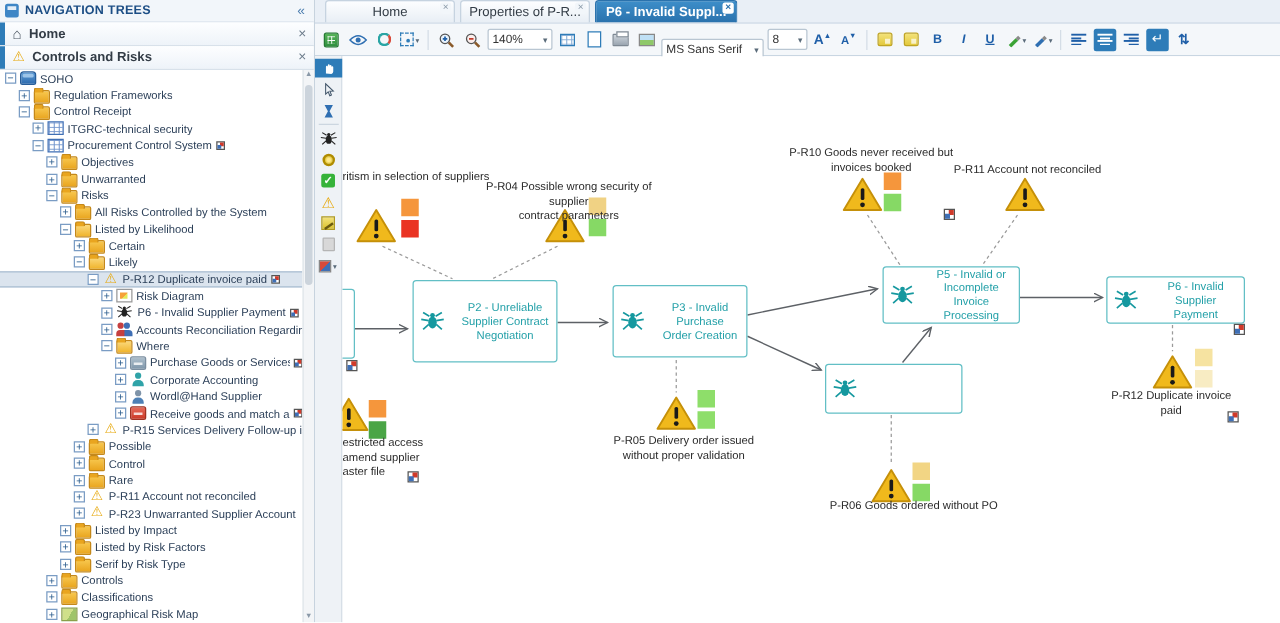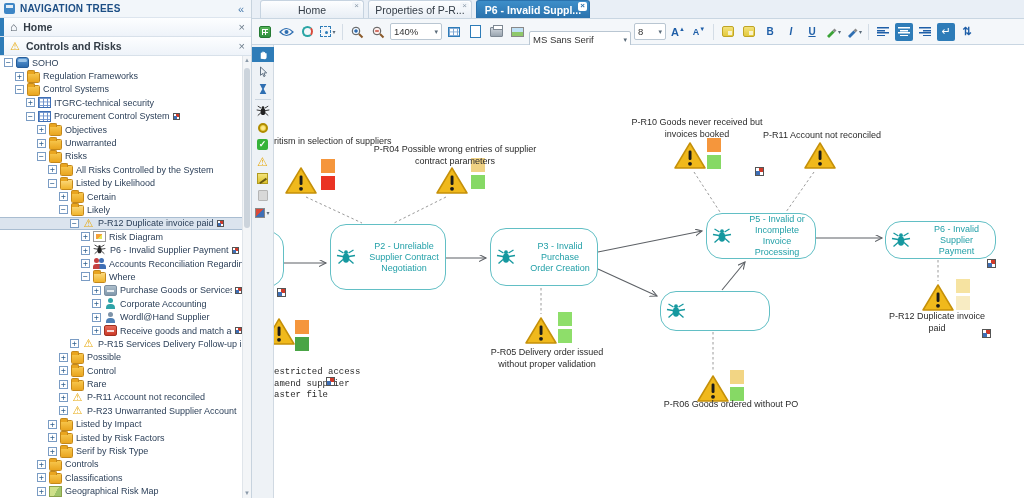--- a/index.html
+++ b/index.html
@@ -99,21 +99,21 @@
   .pal-check { width:11px; height:11px; background:#36b33a; border-radius:2px; color:#fff; font-size:9px; line-height:11px; text-align:center; font-weight:bold; }
   .pal-warn { color:#e7a90e; font-size:12px; line-height:12px; }
   .pal-note { width:11px; height:11px; background:linear-gradient(#f3e27a,#dcc32f); border:1px solid #b09a20; position:relative; }
   .pal-note::after { content:""; position:absolute; left:1px; top:6px; width:8px; height:1.5px; background:#6b5b10; transform:rotate(-35deg); }
   .pal-blank { width:10px; height:11px; background:#d8d8d8; border:1px solid #b5b5b5; border-radius:1px; }
   .pal-colors { width:10px; height:10px; background:linear-gradient(135deg,#d84a3a 50%,#3f6fb5 50%); border:1px solid #888; }
 
   
   .canvas { position:absolute; left:274px; top:45px; right:0; bottom:0; background:#fff; overflow:hidden; }
   .wires { position:absolute; left:0; top:0; }
-  .node { position:absolute; background:#fff; border:1.5px solid #62bfc5; border-radius:16px; display:flex; align-items:center; color:#23a0a8; font-size:9px; line-height:11px; text-align:center; padding:3px 6px 3px 4px;gap:12px; }
+  .node { position:absolute; background:#fff; border:1.5px solid #62bfc5; border-radius:3px; display:flex; align-items:center; color:#23a0a8; font-size:9px; line-height:11px; text-align:center; padding:3px 6px 3px 4px;gap:12px; }
   .node .node-bug { width:22px; flex:none; color:#15989f; display:flex; align-items:center; justify-content:center; }
   .node .node-label { flex:1; }
   .risk-tri { position:absolute; width:34px; height:30px; }
   .risk-sq { position:absolute; width:14px; height:14px; }
   .risk-label { position:absolute; font-size:9px; line-height:11.5px; color:#2b2b2b; text-align:center; }
   .risk-label.leftcut { text-align:left; }
   .assign { position:absolute; width:9px; height:9px; background:#fff; border:1px solid #555; }
   .assign::before { content:""; position:absolute; right:0; top:0; width:4px; height:4px; background:#d03a2a; }
   .assign::after { content:""; position:absolute; left:0; bottom:0; width:4px; height:4px; background:#3f6fb5; }
 </style>
@@ -147,21 +147,21 @@
           <span class="tree-label">SOHO</span>
         </div>
         <div class="tree-row" style="padding-left: 15px;">
           <span class="expander">+</span>
           <span class="ic ic-folder"></span>
           <span class="tree-label">Regulation Frameworks</span>
         </div>
         <div class="tree-row" style="padding-left: 15px;">
           <span class="expander">−</span>
           <span class="ic ic-folder"></span>
-          <span class="tree-label">Control Systems</span>
+          <span class="tree-label">Control Receipt</span>
         </div>
         <div class="tree-row" style="padding-left: 26px;">
           <span class="expander">+</span>
           <span class="ic ic-system"></span>
           <span class="tree-label">ITGRC-technical security</span>
         </div>
         <div class="tree-row" style="padding-left: 26px;">
           <span class="expander">−</span>
           <span class="ic ic-system"></span>
           <span class="tree-label">Procurement Control System</span>
@@ -389,21 +389,21 @@
       </span>
     <span class="tb">
         <span class="pageframe-ic"></span>
       </span>
     <span class="tb">
         <span class="print-ic"></span>
       </span>
     <span class="tb">
         <span class="image-ic"></span>
       </span>
-    <span class="combo" style="width:102px;margin-top:16px;">
+    <span class="combo" style="width:82px;margin-top:16px;">
       <span>MS Sans Serif</span>
         <span class="caret">▾</span>
     </span>
     <span class="combo" style="width:32px;">
       <span>8</span>
         <span class="caret">▾</span>
     </span>
     <span class="tb">
         <span class="glyph-blue">A</span>
         <span style="color:#1f5fa8;font-size:6px;margin-bottom:6px;">▲</span>
@@ -676,42 +676,42 @@
     <span class="risk-sq" style="left: 456px; top: 342px; background: rgb(134, 217, 101);"></span>
     <span class="risk-sq" style="left: 682px; top: 234px; background: rgb(246, 227, 161);"></span>
     <span class="risk-sq" style="left: 682px; top: 251px; background: rgb(248, 236, 195);"></span>
     <span class="risk-sq" style="left: 21px; top: 275px; background: rgb(245, 150, 60);"></span>
     <span class="risk-sq" style="left: 21px; top: 292px; background: rgb(74, 165, 70);"></span>
 
     <div class="risk-label leftcut" style="left:0; top:91px; width:160px;">
       <div>ritism in selection of suppliers</div>
     </div>
     <div class="risk-label" style="left:98px; top:99px; width:166px;">
-      <div>P-R04 Possible wrong entries of supplier</div>
+      <div>P-R04 Possible wrong security of supplier</div>
         <div>contract parameters</div>
     </div>
     <div class="risk-label" style="left:348px; top:72px; width:150px;">
       <div>P-R10 Goods never received but</div>
         <div>invoices booked</div>
     </div>
     <div class="risk-label" style="left:473px; top:85px; width:150px;">
       <div>P-R11 Account not reconciled</div>
     </div>
     <div class="risk-label" style="left:198px; top:302px; width:150px;">
       <div>P-R05 Delivery order issued</div>
         <div>without proper validation</div>
     </div>
     <div class="risk-label" style="left:372px; top:354px; width:170px;">
       <div>P-R06 Goods ordered without PO</div>
     </div>
     <div class="risk-label" style="left:598px; top:266px; width:130px;">
       <div>P-R12 Duplicate invoice</div>
         <div>paid</div>
     </div>
-    <div class="risk-label leftcut" style="left:0; top:322px; width:90px;font-family:Liberation Mono, monospace;">
+    <div class="risk-label leftcut" style="left:0; top:304px; width:90px;">
       <div>estricted access</div>
         <div>amend supplier</div>
         <div>aster file</div>
     </div>
 
     <span class="assign" style="left:3px; top:243px;"></span>
     <span class="assign" style="left:713px; top:214px;"></span>
     <span class="assign" style="left:708px; top:284px;"></span>
     <span class="assign" style="left:52px; top:332px;"></span>
     <span class="assign" style="left:481px; top:122px;"></span>

